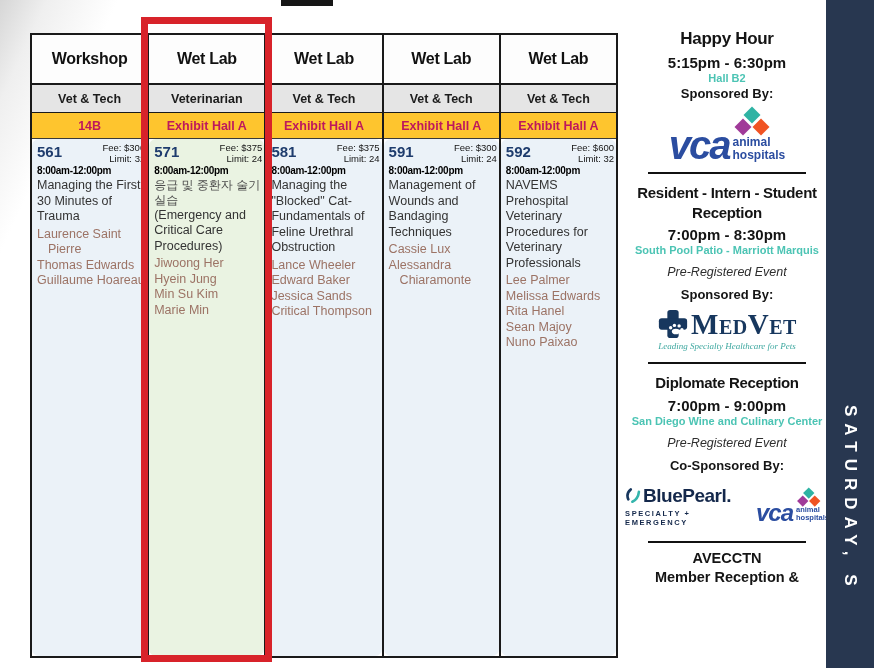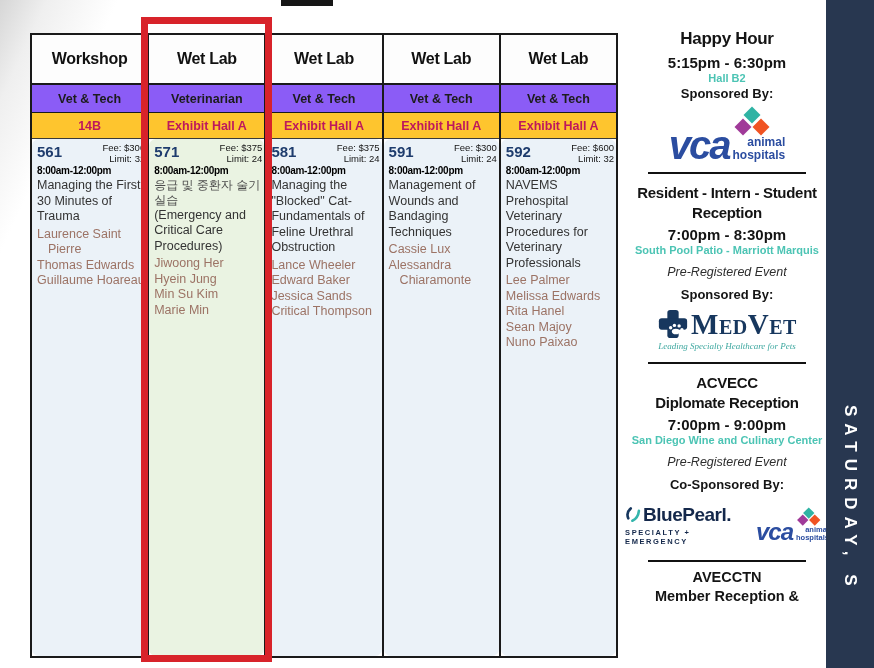--- a/index.html
+++ b/index.html
@@ -13,21 +13,21 @@
   
   .table { position:absolute; left:30px; top:33px; width:588px; height:625px;
            display:flex; border:2.5px solid #1a1a1a; background:#fff; }
   .col { flex:1 1 0; display:flex; flex-direction:column; border-right:2px solid #1a1a1a; min-width:0; }
   .col:last-child { border-right:none; }
   .c-head { height:50px; display:flex; align-items:center; justify-content:center;
             font-weight:bold; font-size:16px; letter-spacing:-0.3px; color:#111;
             background:#fdfdfd; border-bottom:2px solid #1a1a1a; }
   .c-aud  { height:28px; display:flex; align-items:center; justify-content:center;
             font-weight:bold; font-size:12.5px; color:#1c1c1c;
-            background:#8b5cf6; border-bottom:1.5px solid #1a1a1a; }
+            background:#e5e5e5; border-bottom:1.5px solid #1a1a1a; }
   .c-room { height:26px; display:flex; align-items:center; justify-content:center;
             font-weight:bold; font-size:12.5px; color:#be185d;
             background:#fec52e; border-bottom:1.5px solid #3a3a3a; }
   .c-body { flex:1; padding:3px 2px 0 5px; background:#ebf2f8; font-size:12.5px; line-height:1.24;border-radius:7px; }
   .c-body.green { background:#eaf3e2; }
   .s-top { display:flex; justify-content:space-between; align-items:flex-start; }
   .s-num { font-weight:bold; font-size:15px; color:#1e3c6d; padding-top:1px; }
   .s-fee { text-align:right; font-size:9.5px; line-height:1.2; color:#151515; white-space:nowrap; }
   .s-time { font-weight:bold; font-size:10px; color:#000; white-space:nowrap; letter-spacing:-0.3px; margin-bottom:1px; }
   .s-kr { font-size:12px; color:#4c4c4c; }
@@ -49,21 +49,21 @@
 
   
   .vca { display:flex; align-items:flex-end; justify-content:center; margin-top:8px; }
   .vca-txt { font-weight:bold; color:#2b4da0; font-size:40px; line-height:0.8; letter-spacing:-2px;font-style:italic; }
   .vca-right { margin-left:3px; text-align:left; }
   .dmds { position:relative; width:34px; height:27px; margin-left:2px; }
   .d { position:absolute; width:12px; height:12px; transform:rotate(45deg); }
   .d1 { left:11px; top:0; background:#2fb3a4; }
   .d2 { left:2px; top:12px; background:#a03a99; }
   .d3 { left:20px; top:12px; background:#f05323; }
-  .vca-sub { font-weight:bold; color:#2b4da0; font-size:12px; line-height:1.05;text-align:right; }
+  .vca-sub { font-weight:bold; color:#2b4da0; font-size:12px; line-height:1.05; }
   
   .vca.small .vca-txt { font-size:24px; letter-spacing:-1px; }
   .vca.small .dmds { width:21px; height:17px; }
   .vca.small .d { width:7.5px; height:7.5px; }
   .vca.small .d1 { left:7px; top:0; } .vca.small .d2 { left:1px; top:7.5px; } .vca.small .d3 { left:13px; top:7.5px; }
   .vca.small .vca-sub { font-size:7.5px; }
 
   
   .medvet { margin-top:6px; }
   .medvet-row { display:flex; align-items:center; justify-content:center; }
@@ -260,21 +260,20 @@
           </svg>
           <span class="medvet-name">MedVet</span>
         </div>
         <div class="medvet-tag">Leading Specialty Healthcare for Pets</div>
       </div>
     </div>
 
     <div class="divider"></div>
 
     <div>
-      <div class="sb-title">ACVECC</div>
       <div class="sb-title">Diplomate Reception</div>
       <div class="sb-time">7:00pm - 9:00pm</div>
       <div class="sb-loc">San Diego Wine and Culinary Center</div>
       <div class="sb-note">Pre-Registered Event</div>
       <div class="sb-sponsor">Co-Sponsored By:</div>
       <div class="cosp-row">
         <div class="bp">
           <div class="bp-row">
             <svg width="18" height="18" viewBox="0 0 22 22">
               <path d="M4 15 Q1 8 7 3" stroke="#17375e" stroke-width="3.2" fill="none" stroke-linecap="round"></path>

